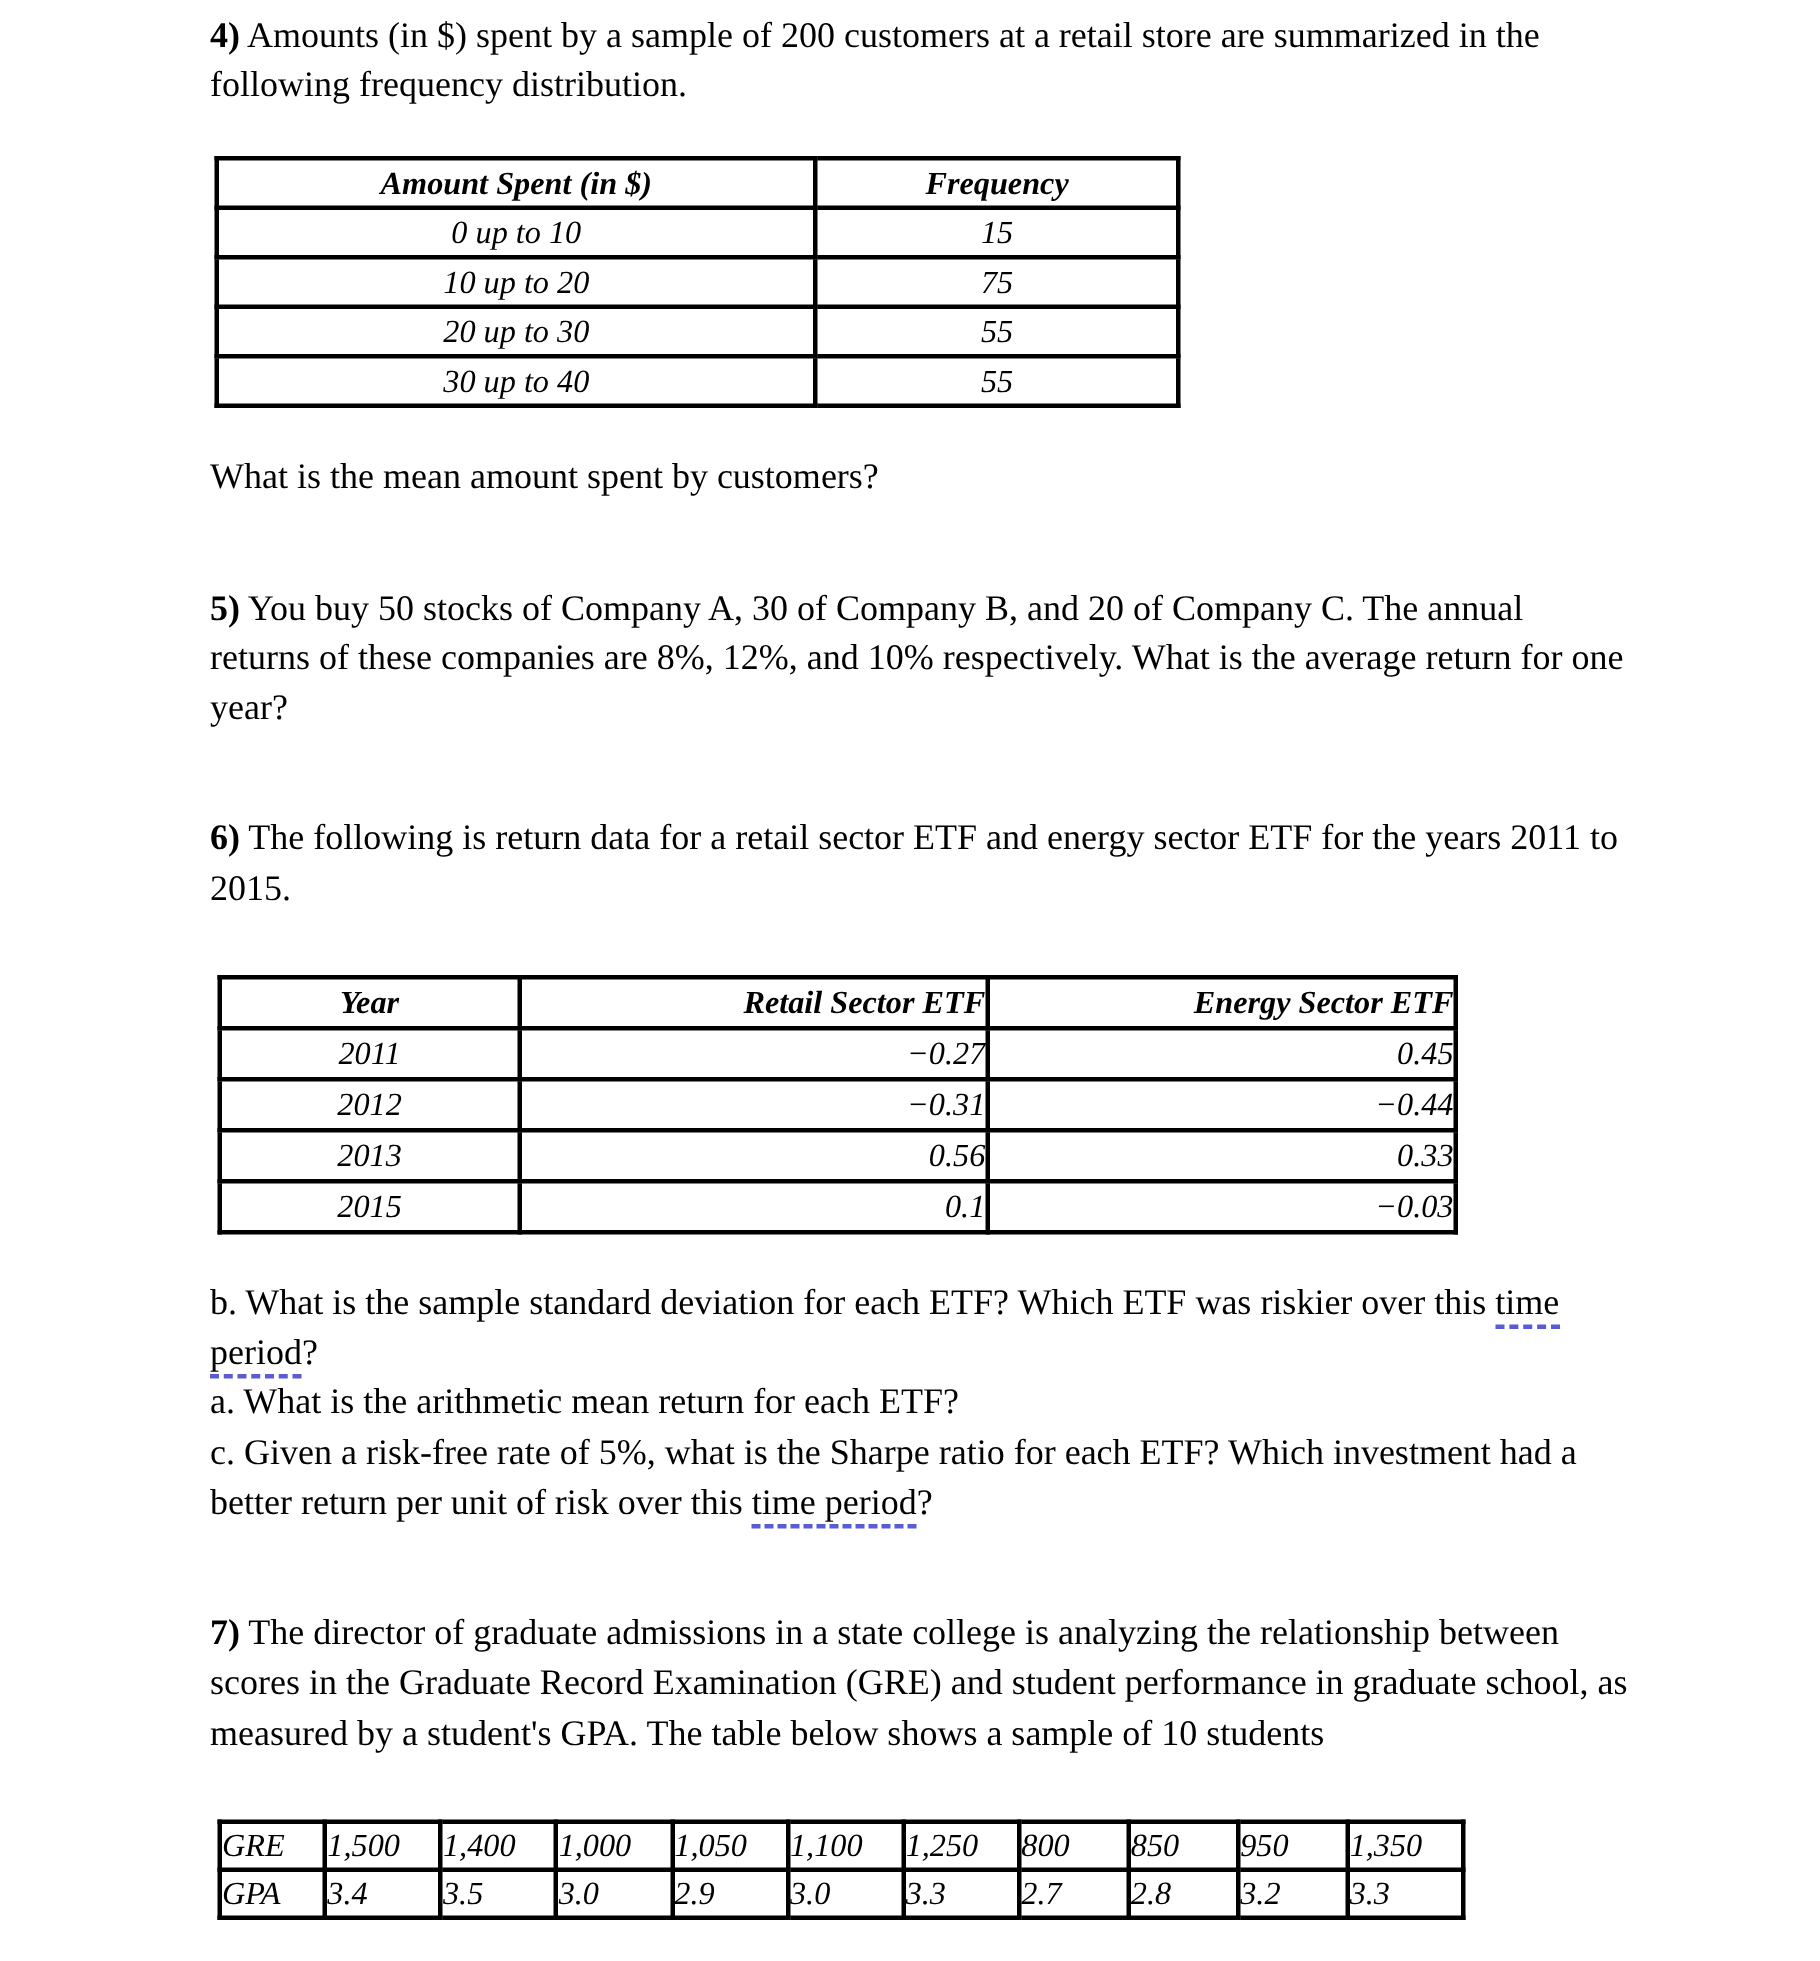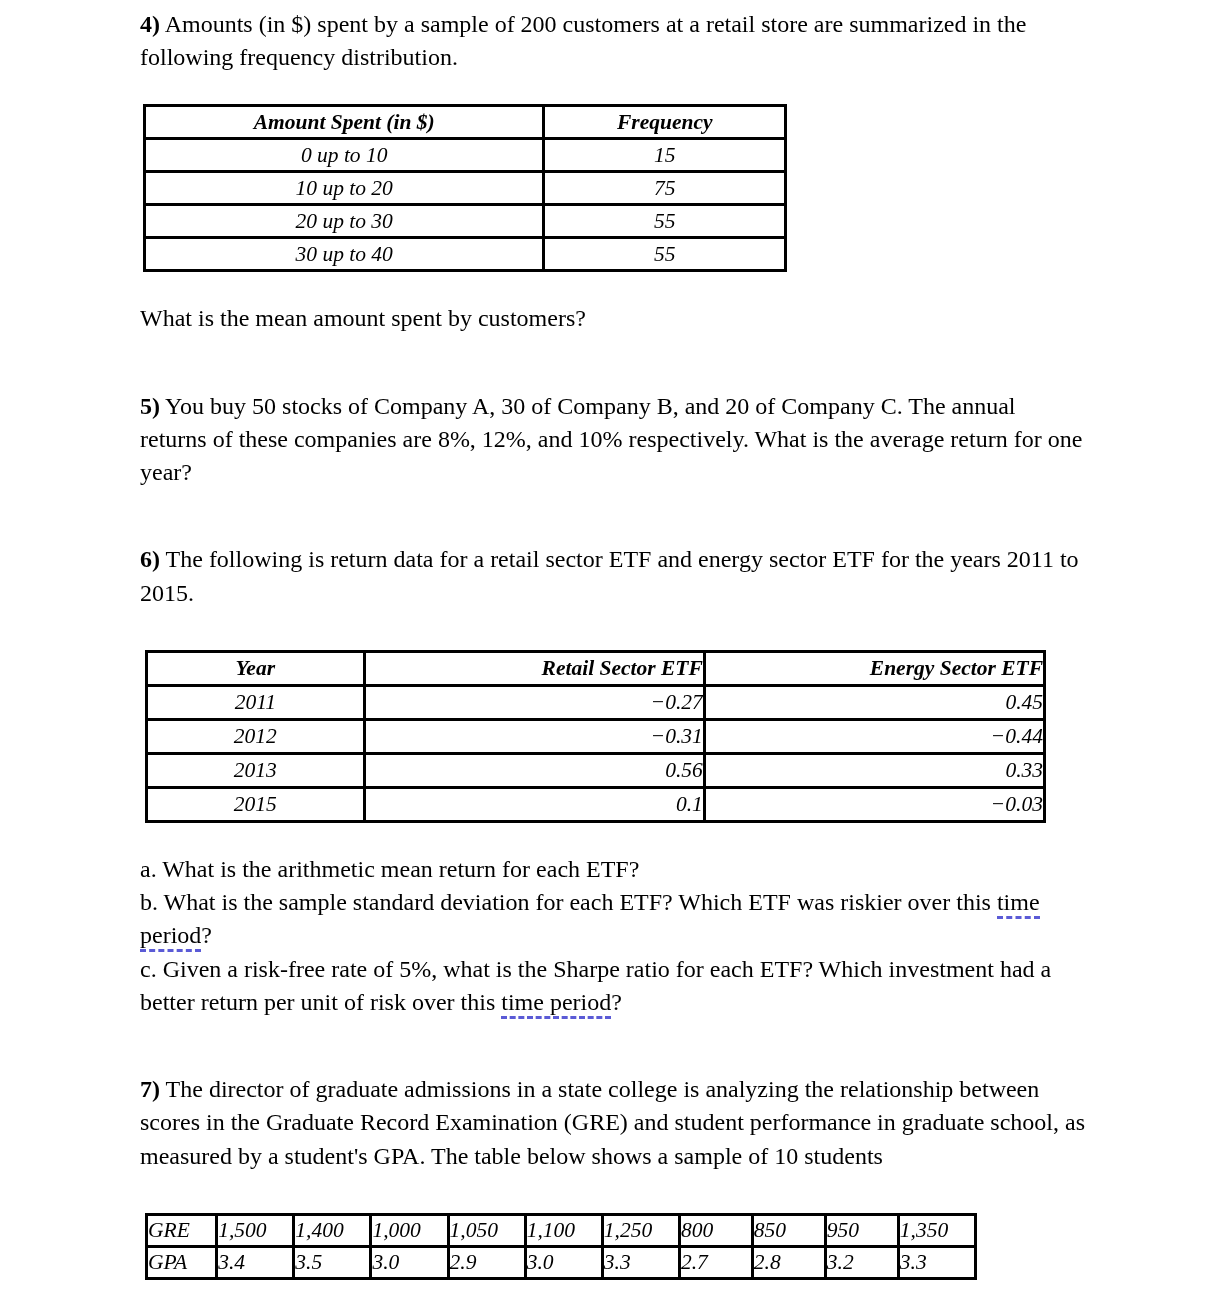--- a/index.html
+++ b/index.html
@@ -68,21 +68,21 @@
     text-align: center;
   }
 
   
   #tbl-amount { width: 644px; margin-left: 3px; }
   #tbl-amount th, #tbl-amount td { height: 30px; text-align: center; }
   #tbl-amount .c-bucket { width: 400px; }
   #tbl-amount .c-freq   { width: 241px; }
 
   
-  #tbl-etf { width: 901px; margin-left: 5px; }
+  #tbl-etf { width: 827px; margin-left: 5px; }
   #tbl-etf th, #tbl-etf td { height: 31px; }
   #tbl-etf .c-year  { width: 180px; text-align: center; }
   #tbl-etf .c-val   { width: 283px; text-align: right; }
   #tbl-etf th.c-val { text-align: right; }
 
   
   #tbl-gre { width: 832px; margin-left: 5px; }
   #tbl-gre td { height: 29px; text-align: left; }
   #tbl-gre td.c-label { width: 76px; }
   #tbl-gre td.c-data  { width: 83px; }
@@ -168,22 +168,22 @@
         <tr>
           <td class="c-year">2015</td>
           <td class="c-val">0.1</td>
           <td class="c-val">−0.03</td>
         </tr>
       </tbody>
     </table>
 
     <div class="spacer-md"></div>
 
+    <p class="para"><span>b. What is the sample standard deviation for each ETF? Which ETF was riskier over this </span><span class="sq">time</span><span> </span><span class="sq">period</span><span>?</span></p>
     <p class="para">a. What is the arithmetic mean return for each ETF?</p>
-    <p class="para"><span>b. What is the sample standard deviation for each ETF? Which ETF was riskier over this </span><span class="sq">time</span><span> </span><span class="sq">period</span><span>?</span></p>
     <p class="para"><span>c. Given a risk-free rate of 5%, what is the Sharpe ratio for each ETF? Which investment had a better return per unit of risk over this </span><span class="sq">time period</span><span>?</span></p>
 
     <div class="spacer-lg"></div>
     <div class="spacer-xs"></div>
 
     <p class="para"><span class="qnum">7)</span><span> The director of graduate admissions in a state college is analyzing the relationship between scores in the Graduate Record Examination (GRE) and student performance in graduate school, as measured by a student's GPA. The table below shows a sample of 10 students</span></p>
 
     <div class="spacer-md"></div>
     <div class="spacer-xs"></div>
 

